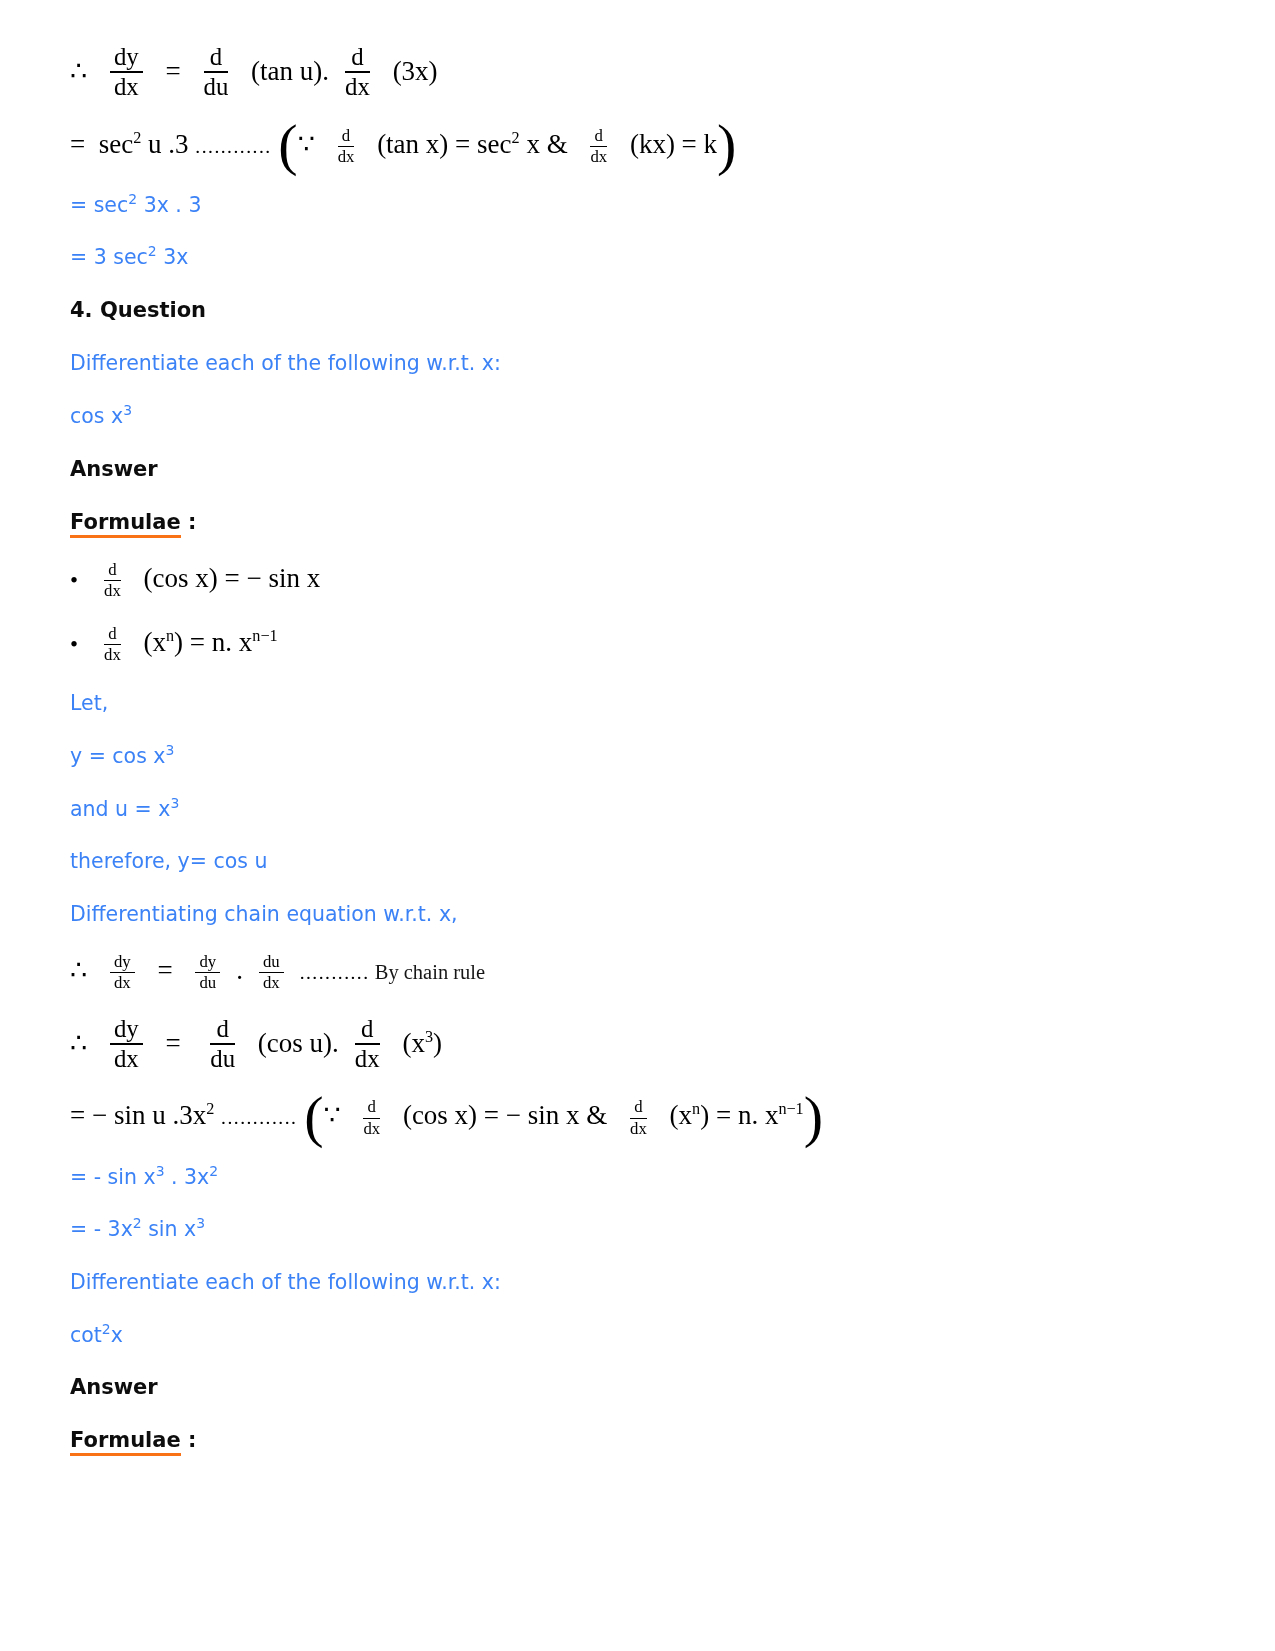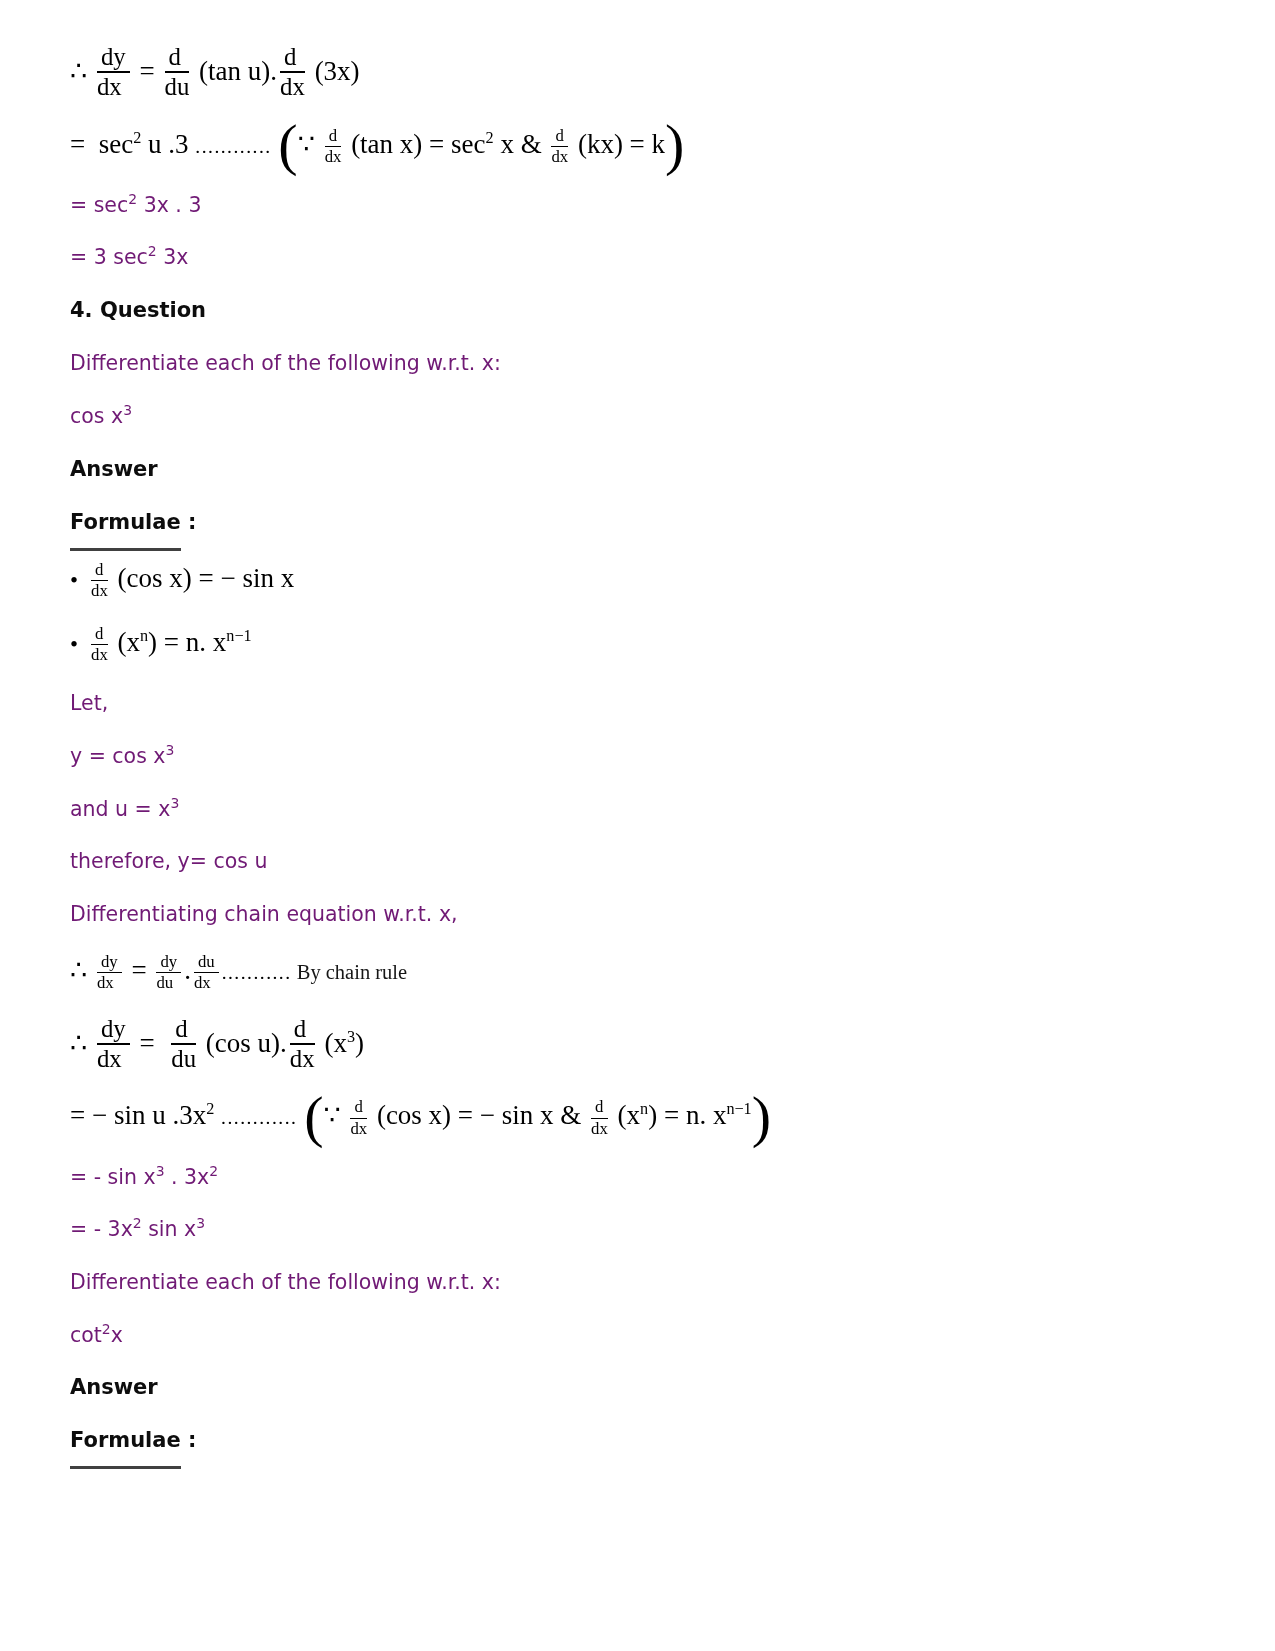--- a/index.html
+++ b/index.html
@@ -13,50 +13,51 @@
     width: 1275px; height: 1651px;
     padding: 46px 60px 0 70px;
     color: #111111;
   }
   .line { margin-bottom: 26px; white-space: pre-wrap; }
 
   
   .body {
     font-family: "DejaVu Sans", "Liberation Sans", sans-serif;
     font-size: 20.5px;
-    color: #701a75;
+    color: #3b82f6;
     line-height: 1.3;
   }
   .body sup { font-size: 0.68em; line-height: 0; }
 
   
   .heading {
     font-family: "DejaVu Sans", "Liberation Sans", sans-serif;
     font-size: 21px;
     font-weight: bold;
     color: #0d0d0d;
     line-height: 1.3;
   }
-  .uline { border-bottom: 3px solid #404040; padding-bottom: 14px; }
+  .uline { border-bottom: 3px solid #f97316; padding-bottom: 1px; }
 
   
   .math {
     font-family: "Liberation Serif", "DejaVu Serif", serif;
     font-size: 27px;
     color: #000000;
     line-height: 1.15;
   }
   .math sup { font-size: 0.60em; line-height: 0; }
 
   .frac {
     display: inline-block;
     vertical-align: middle;
+    text-align: center;
     line-height: 1.02;
     font-size: 0.92em;
-    margin: 0 3px;
+    margin: 0 16px;
     position: relative;
     top: -2px;
   }
   .frac .num { display: block; border-bottom: 2px solid #000; padding: 0 4px 2px; }
   .frac .den { display: block; padding-top: 1px; }
   .frac.sm { font-size: 0.62em; top: -1px; }
   .frac.sm .num { border-bottom-width: 1.5px; }
 
   .big {
     font-size: 2.15em;

